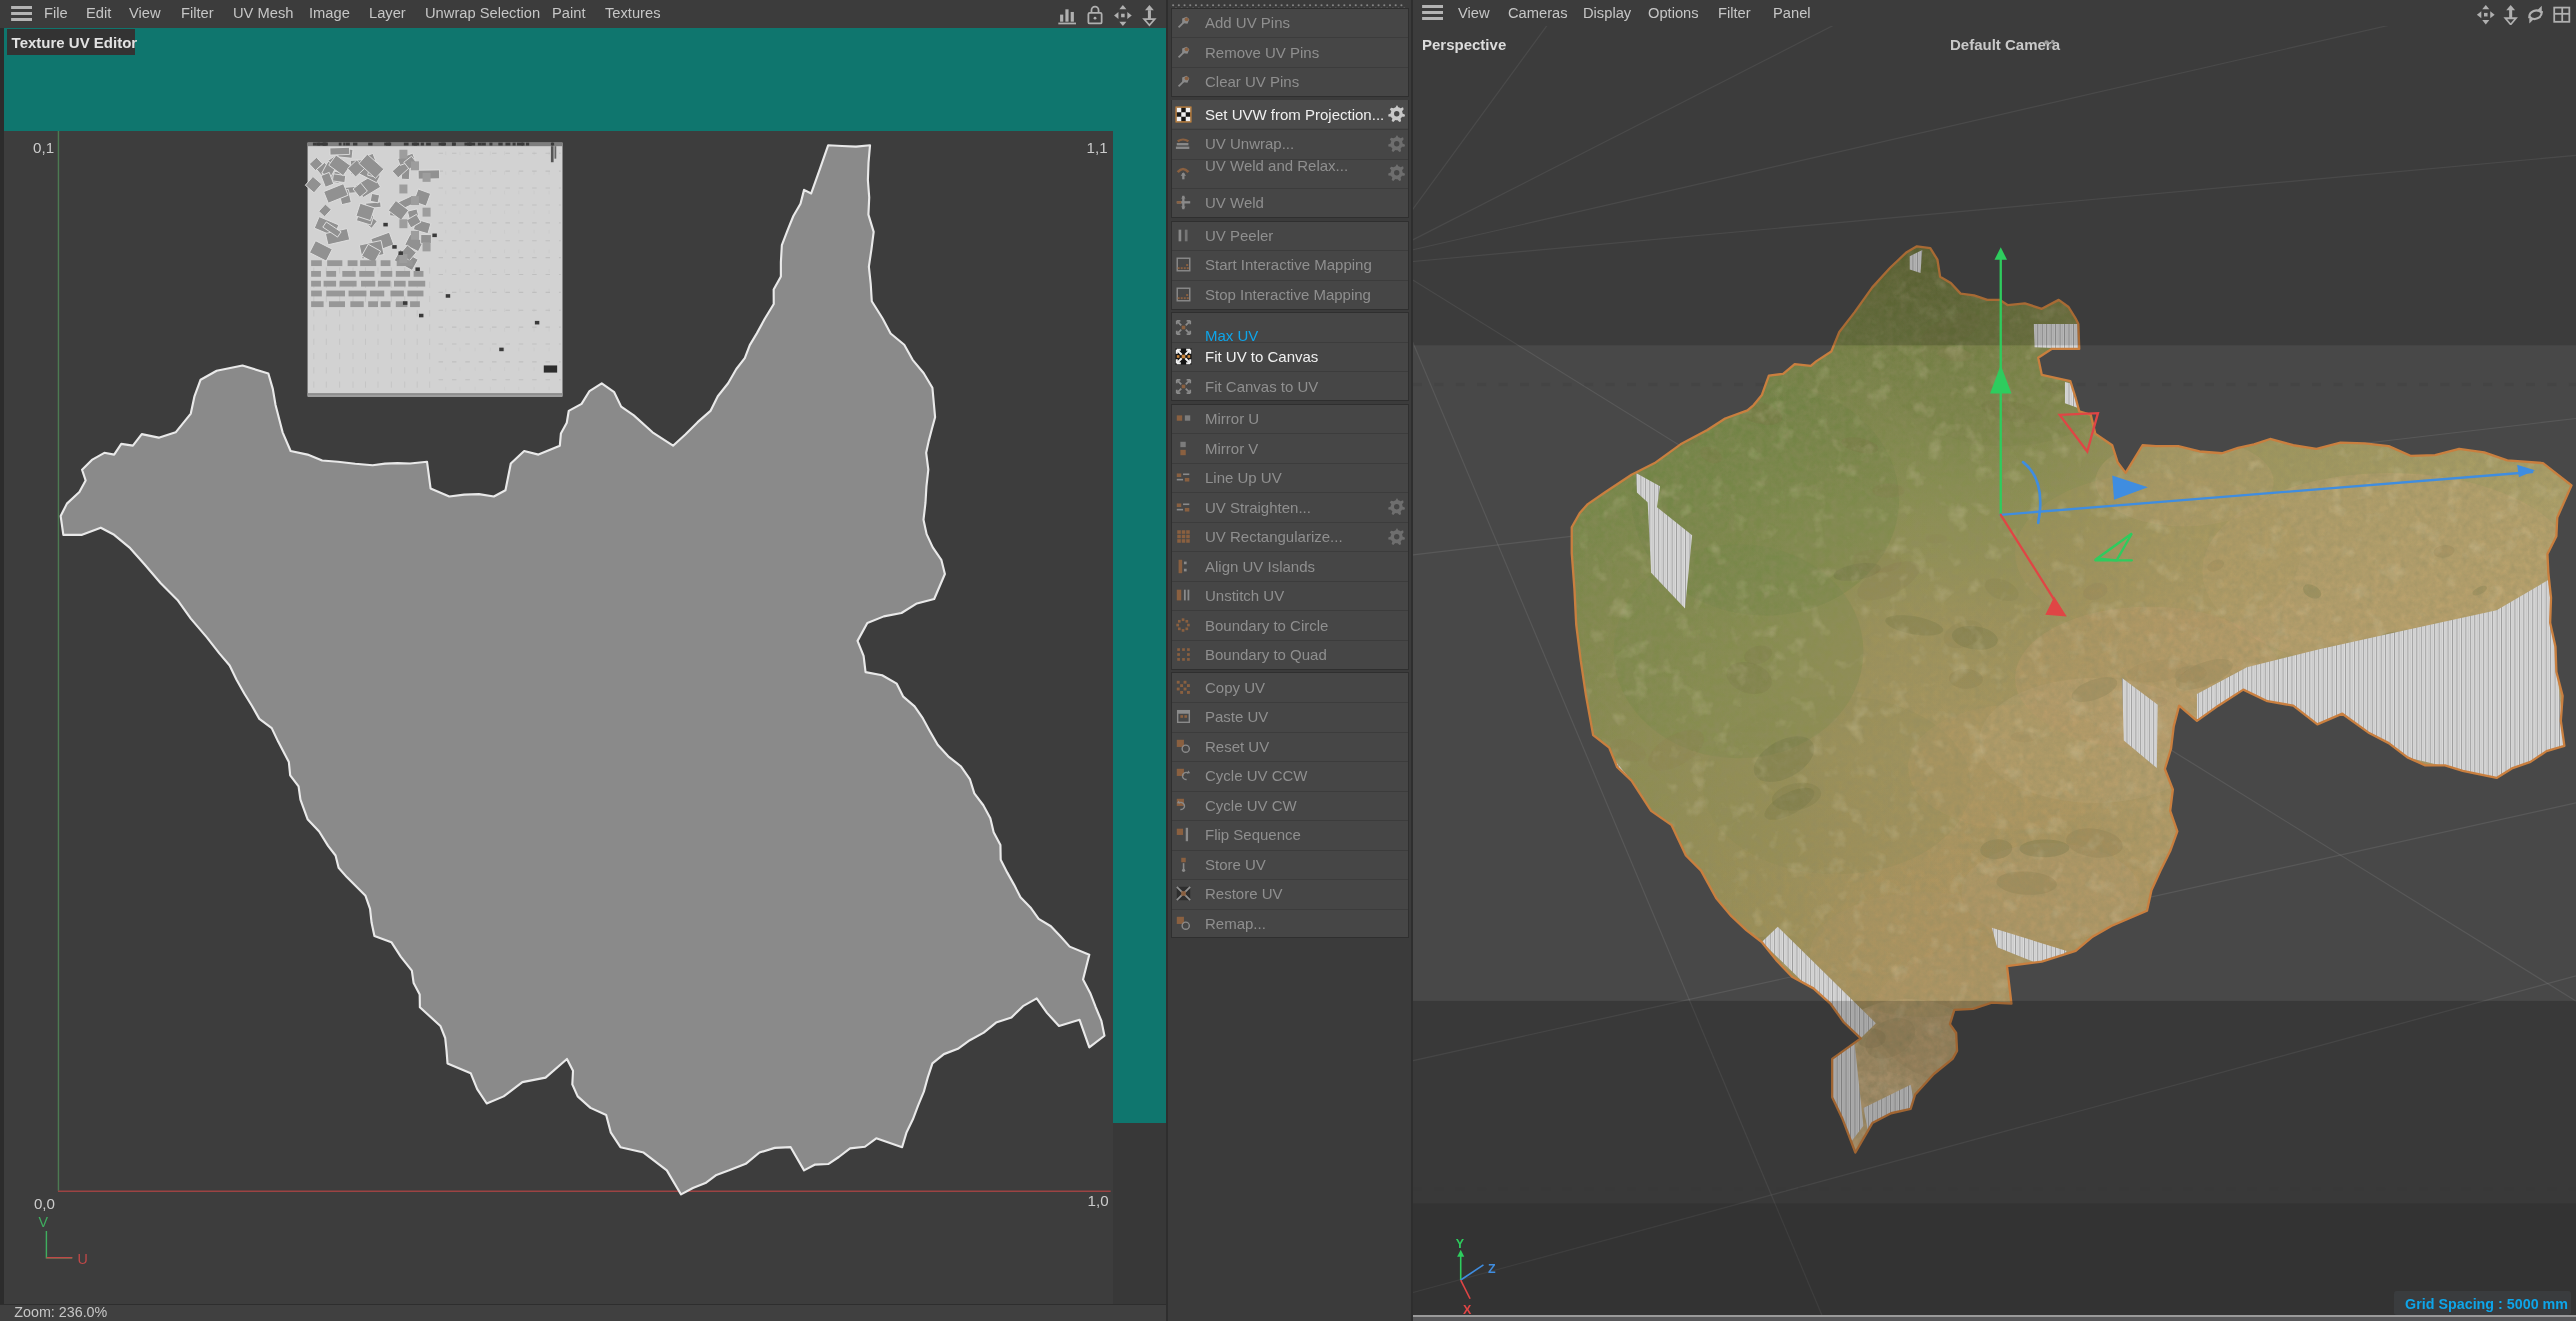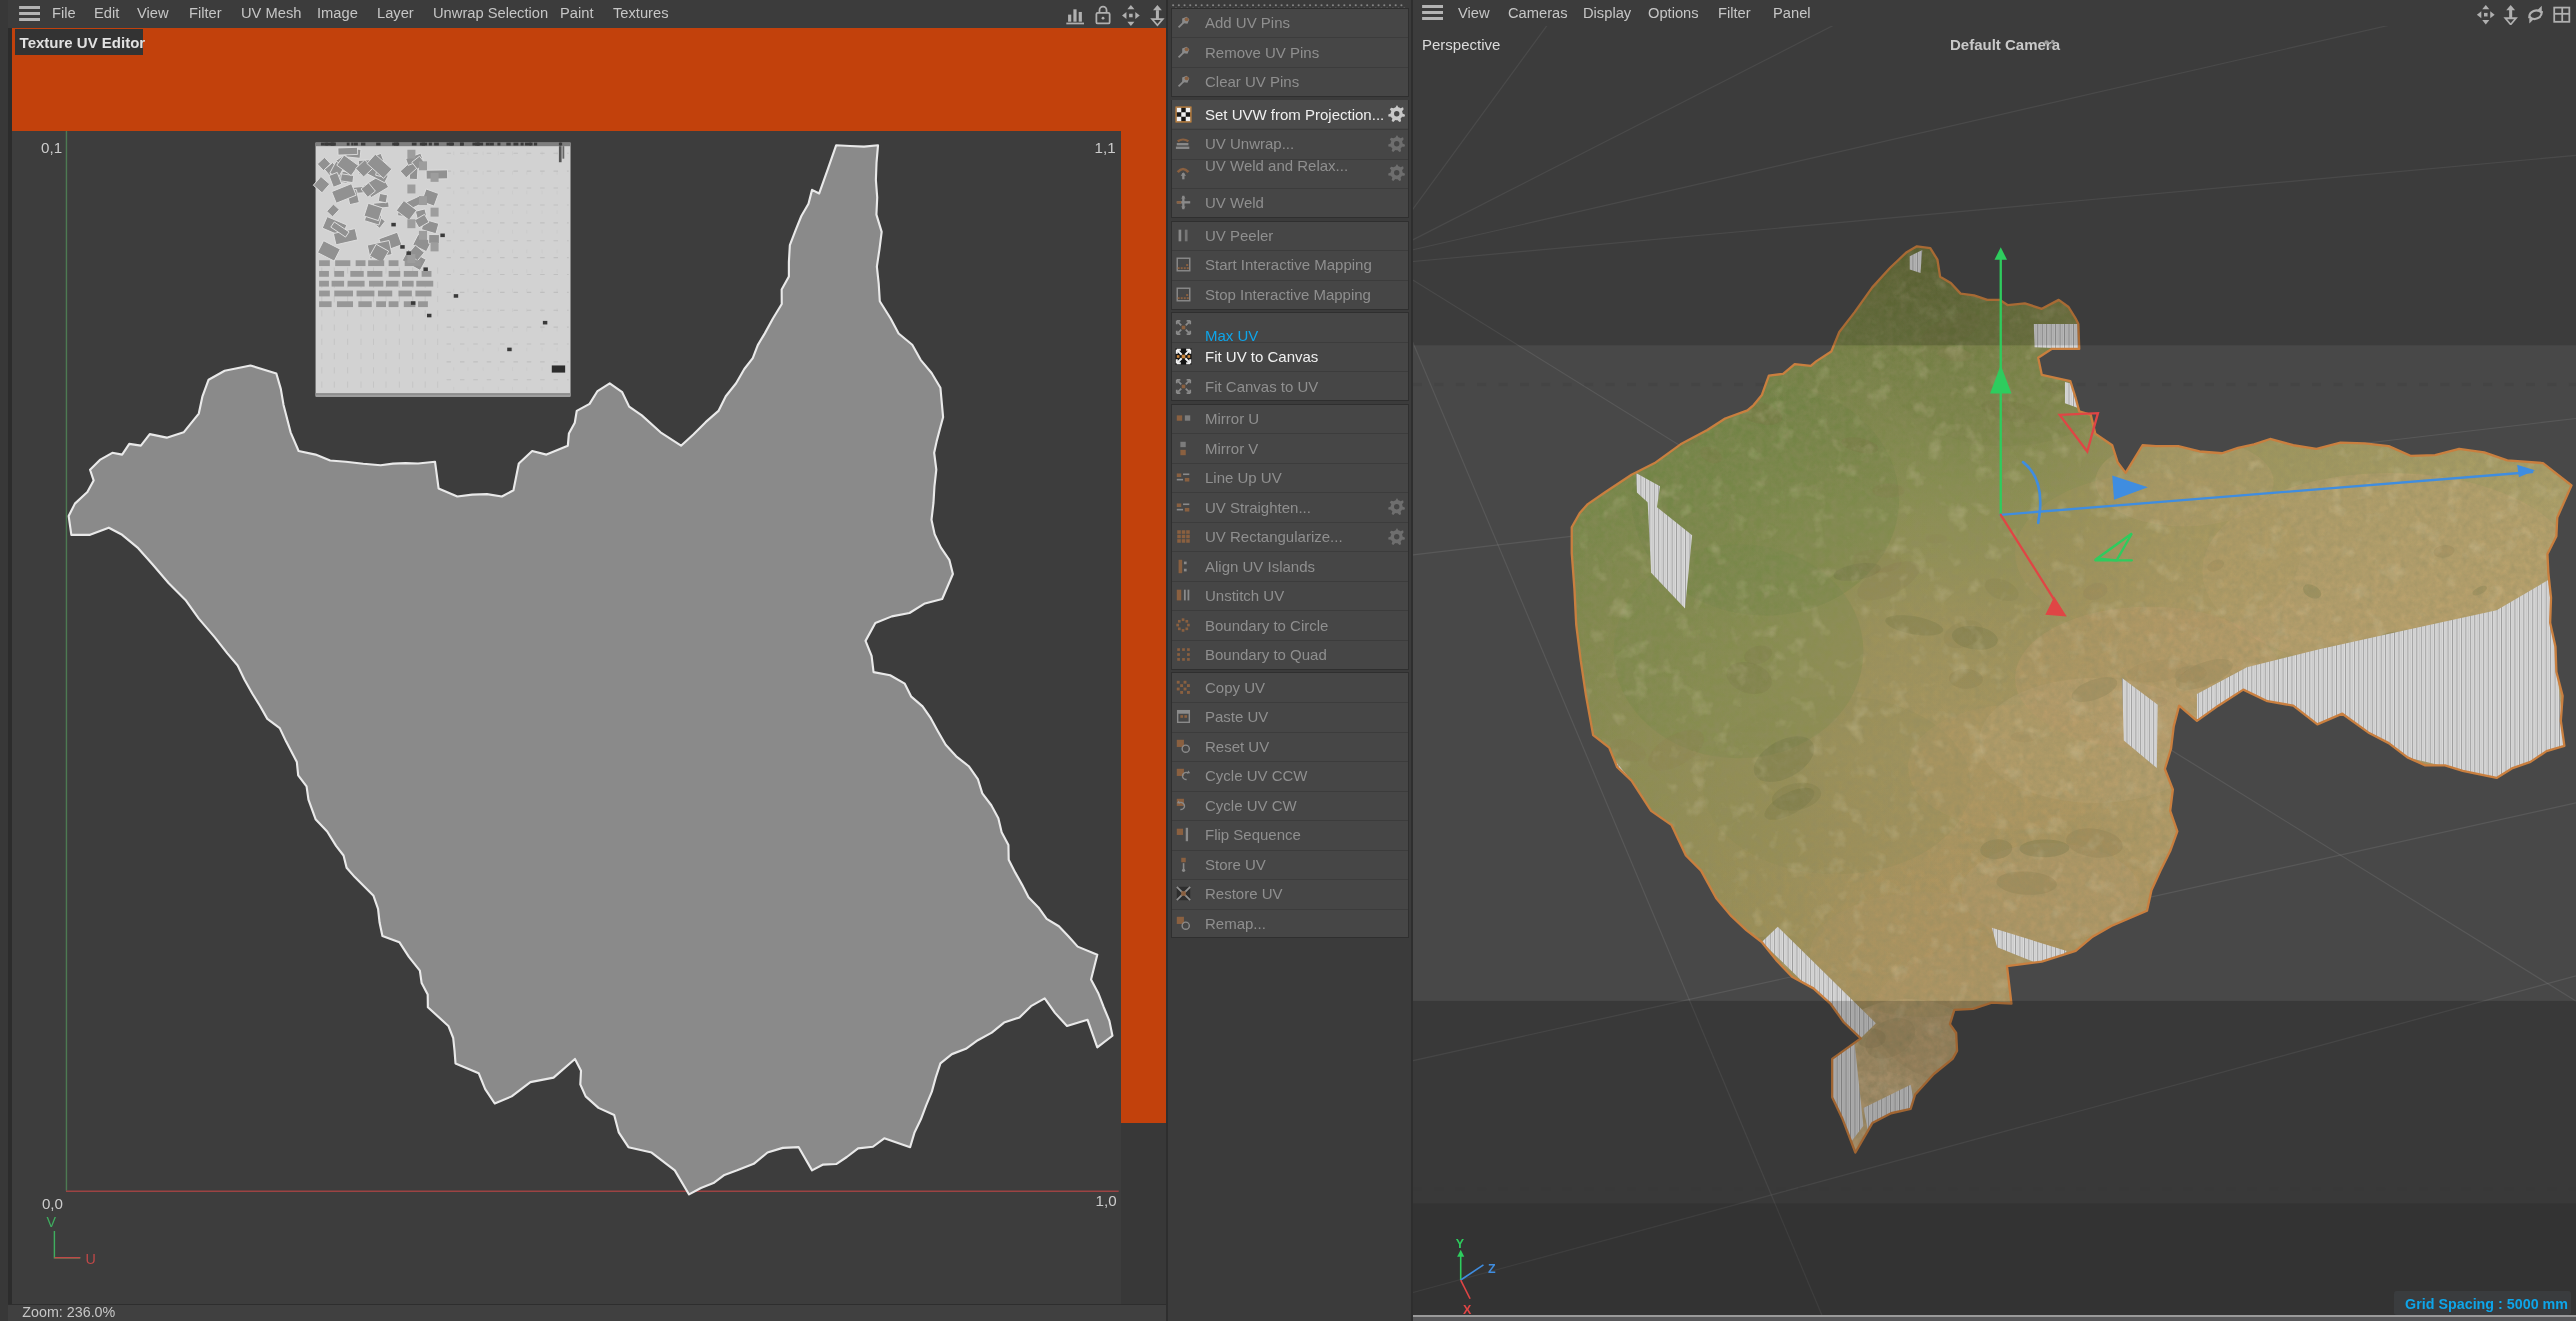--- a/index.html
+++ b/index.html
@@ -1,19 +1,19 @@
 <!DOCTYPE html>
 <html style="font-size:14.3px"><head><meta charset="utf-8">
 <style>
 html,body{margin:0;padding:0;width:2576px;height:1321px;background:#383838;
  font-family:"Liberation Sans",sans-serif;overflow:hidden}
 .abs{position:absolute}
 .mtxt{color:#c6c6c6;font-size:14.7px}
 </style></head><body>
-<div class="abs" style="left:8px;top:0;width:1166px;height:1123px;background:#c2410c">
+<div class="abs" style="left:0;top:0;width:1166px;height:1123px;background:#0f766e">
     <div class="abs" style="left:0;top:0;width:3.6px;height:1321px;background:#2c2c2c"></div>
     <div class="abs" style="left:0;top:0;width:1166px;height:28px;background:#3c3c3c"></div>
     <svg class="abs" style="left:10.7px;top:6.2px" width="21.4" height="15" viewBox="0 0 24 17">
 <g fill="#b4b4b4">
         <rect x="0" y="0" width="24" height="3.4"></rect>
         <rect x="0" y="6.8" width="24" height="3.4"></rect>
         <rect x="0" y="13.6" width="24" height="3.4"></rect>
       </g>
     </svg>
     <div class="abs mtxt" style="left:44px;top:5.3px">File</div>
@@ -941,21 +941,21 @@
 <line x1="53.5" y1="1378" x2="53.5" y2="1406" stroke="#2ecc5e" stroke-width="1.8"></line>
 <path d="M53.5 1372 l-4 8 h8 z" fill="#2ecc5e"></path>
 <text x="48" y="1370" fill="#2ecc5e">Y</text>
 <line x1="53.5" y1="1406" x2="79" y2="1389" stroke="#3f8de0" stroke-width="1.8"></line>
 <text x="84" y="1398" fill="#3f8de0">Z</text>
 <line x1="53.5" y1="1406" x2="64" y2="1427" stroke="#e04545" stroke-width="1.8"></line>
 <text x="56" y="1444" fill="#e04545">X</text>
 </g>
       </svg>
     </div>
-    <div class="abs" style="left:9px;top:36px;color:#dcdcdc;font-size:15px;font-weight:normal">Perspective</div>
+    <div class="abs" style="left:9px;top:36px;color:#dcdcdc;font-size:15px;font-weight:bold">Perspective</div>
     <div class="abs" style="left:537px;top:36px;color:#c9c9c9;font-size:15px;font-weight:bold">Default Camera</div>
     <svg class="abs" style="left:630px;top:38px" width="16" height="14.3" viewBox="0 0 18 16">
       <circle cx="4" cy="5" r="2.4" fill="#9a9a9a"></circle>
       <circle cx="11" cy="4" r="2" fill="#9a9a9a"></circle>
       <circle cx="8" cy="10" r="2" fill="#5a5a5a"></circle>
     </svg>
     <div class="abs" style="left:981px;top:1291px;width:177px;height:24px;background:#3a3c3e;border-radius:2.7px"></div>
     <div class="abs" style="right:8px;top:1296px;color:#0ea5e9;font-size:14.3px;font-weight:bold">Grid Spacing : 5000 mm</div>
     <div class="abs" style="left:0;top:1315px;width:1163px;height:1.8px;background:#9a9a9a"></div>
     <div class="abs" style="left:0;top:1317px;width:1163px;height:4.5px;background:#58585a"></div>

